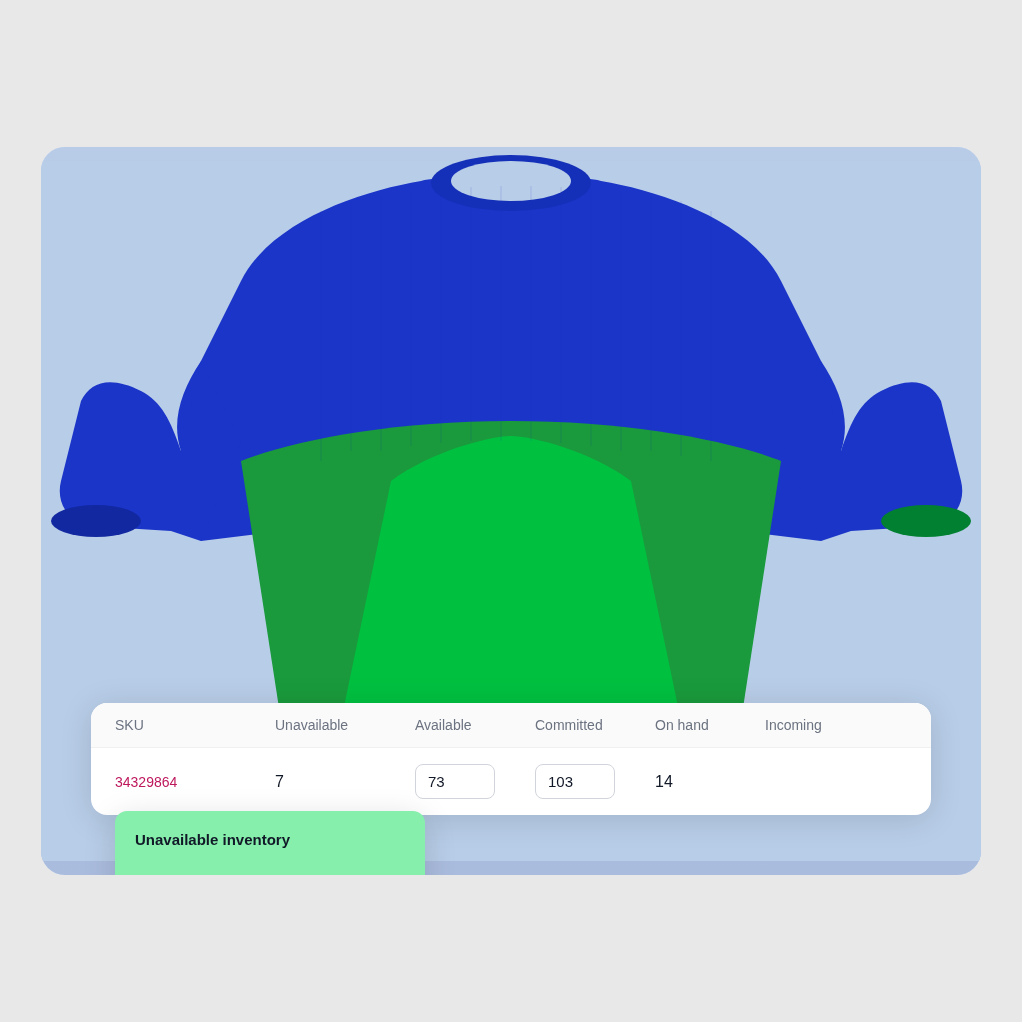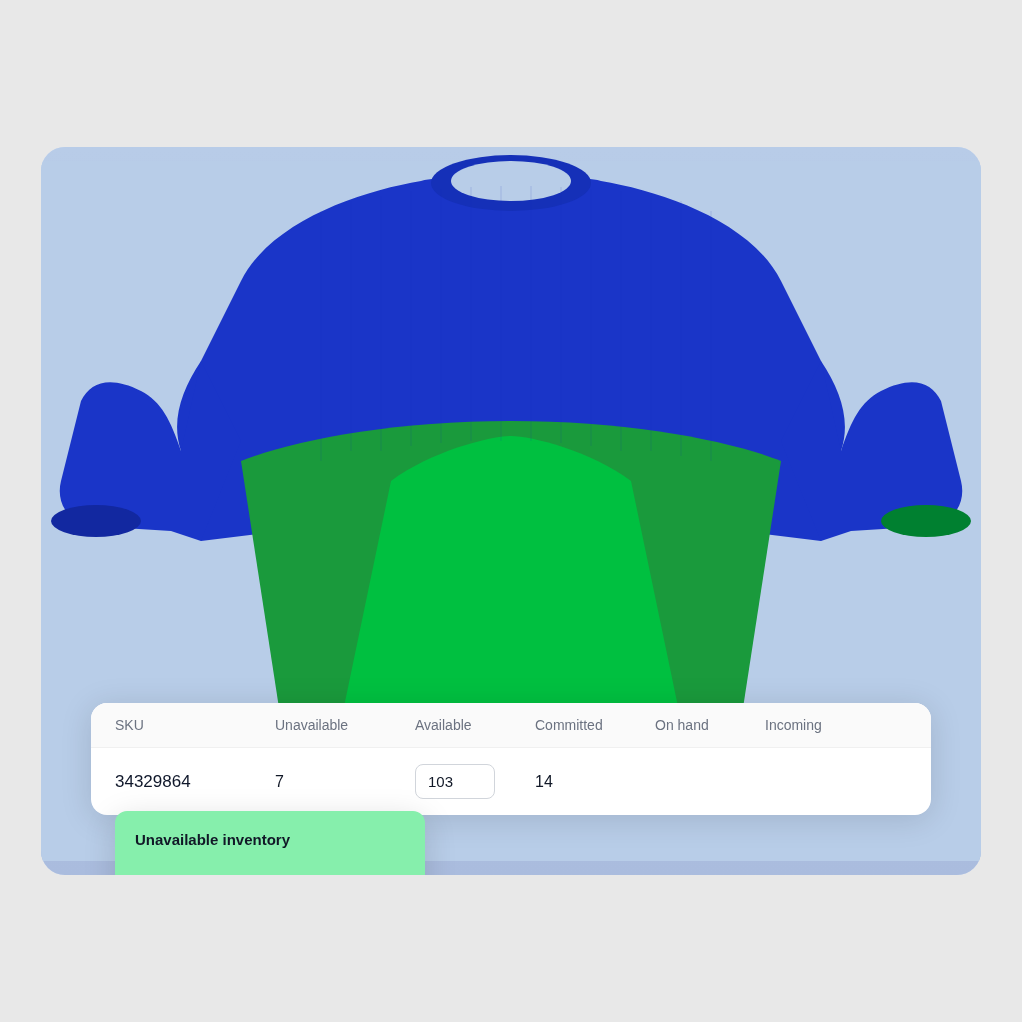--- a/index.html
+++ b/index.html
@@ -71,22 +71,22 @@
       border-radius: 0 0 16px 16px;
     }
 
     .table-cell {
       font-size: 16px;
       color: #111827;
       font-weight: 400;
     }
 
     .sku-cell {
-      font-size: 17px;
-      color: #0f172a;
+      font-size: 14px;
+      color: #be185d;
     }
 
     .unavailable-dropdown {
       display: flex;
       align-items: center;
       gap: 8px;
       border: 2px solid #2563eb;
       border-radius: 8px;
       padding: 8px 12px;
       font-size: 15px;
@@ -211,20 +211,23 @@
       <div class="table-header-cell">On hand</div>
       <div class="table-header-cell">Incoming</div>
     </div>
 
     <div class="table-row">
       <div class="table-cell sku-cell">34329864</div>
 
 
       <div class="table-cell">7</div>
 
+      <div class="table-cell">
+        <input class="available-input" type="text" value="73" style="">
+      </div>
 
       <div class="table-cell">
         <input class="onhand-input" type="text" value="103" style="">
       </div>
 
       <div class="table-cell">14</div>
     </div>
 
     <div class="dropdown-panel">
       <div class="dropdown-title">Unavailable inventory</div>

